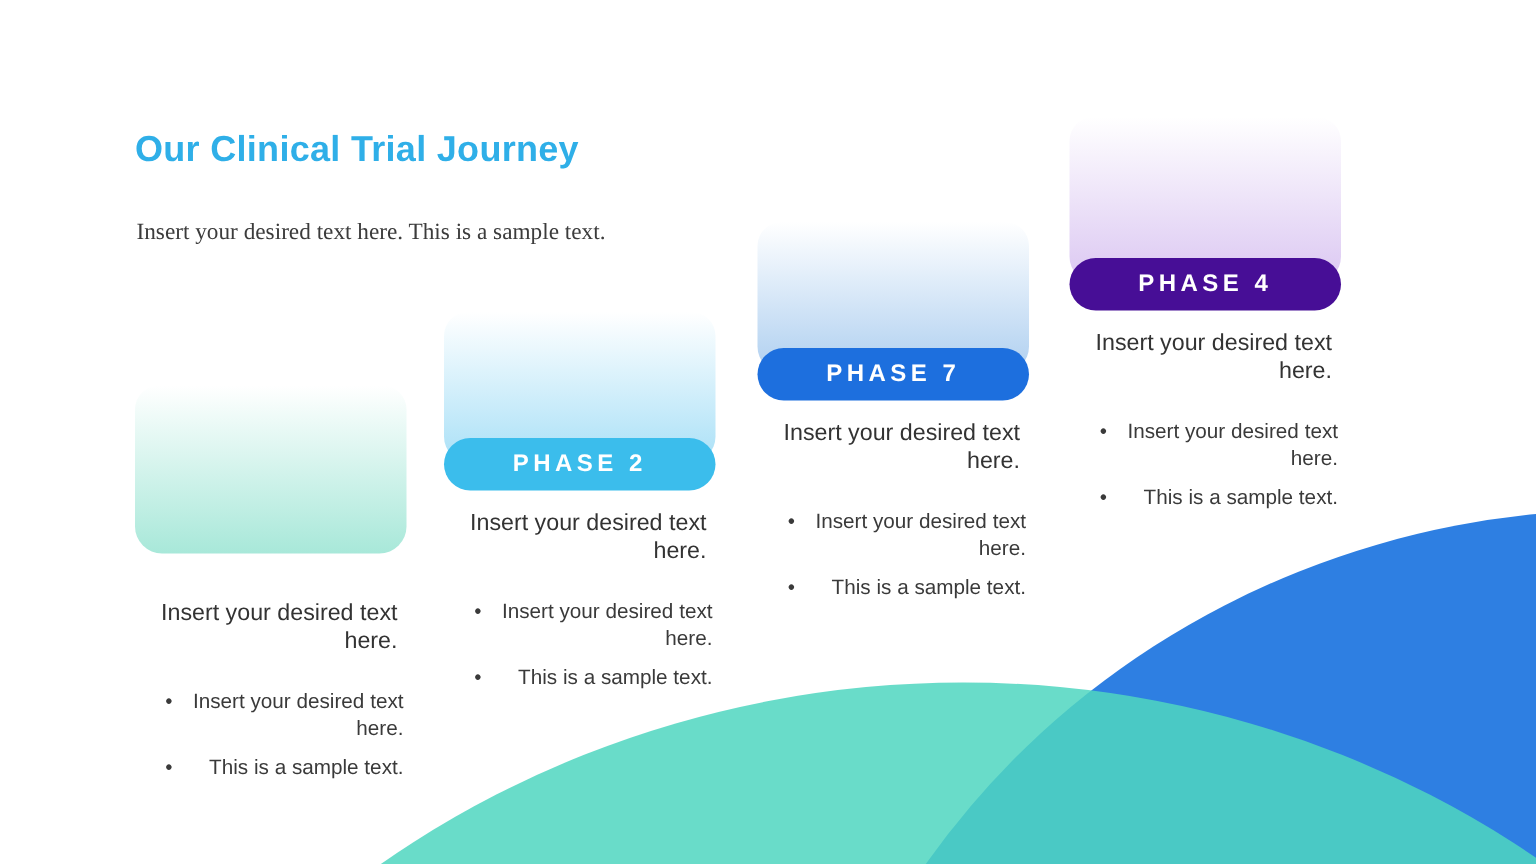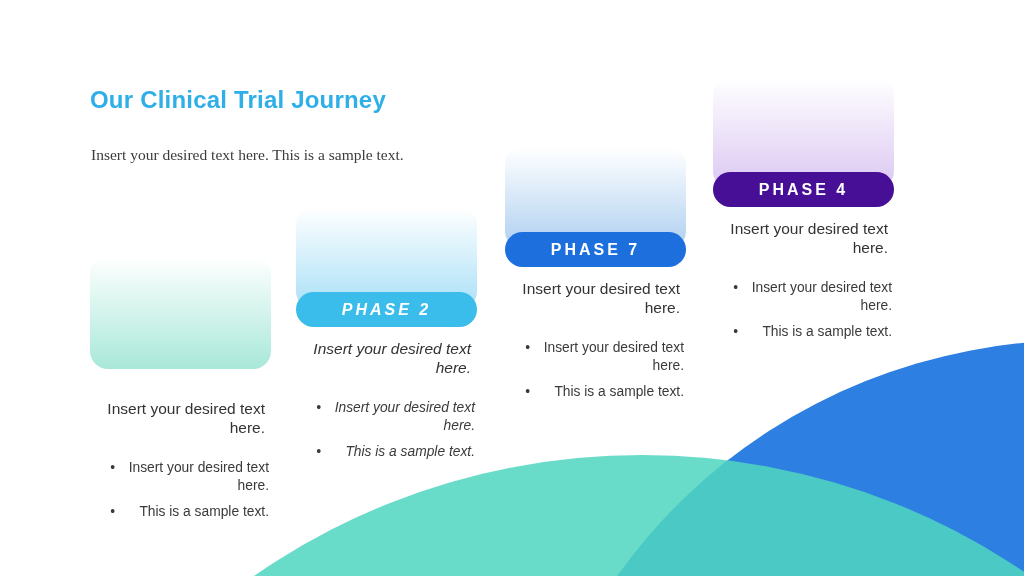--- a/index.html
+++ b/index.html
@@ -126,21 +126,21 @@
           <span class="bullet-text">Insert your desired text here.</span>
         </div>
         <div class="bullet-item">
           <span class="bullet-dot">•</span>
           <span class="bullet-text">This is a sample text.</span>
         </div>
       </div>
     </div>
   </div>
 
-  <div class="phase-col" style="left: 296px; top: 208px; height: 290px; font-style: italic; --pill-color: #3BBDEC; --grad-color: #A9E0F7;">
+  <div class="phase-col" style="left: 296px; top: 208px; height: 290px; --pill-color: #3BBDEC; --grad-color: #A9E0F7;">
     <div class="grad-box" style="height:101px;"></div>
     <div class="pill" style="top:84px;">
       <span class="pill-label">PHASE 2</span>
     </div>
     <div class="phase-text" style="top:131px;">
       <div class="phase-heading">Insert your desired text here.</div>
       <div class="bullets">
         <div class="bullet-item">
           <span class="bullet-dot">•</span>
           <span class="bullet-text">Insert your desired text here.</span>

